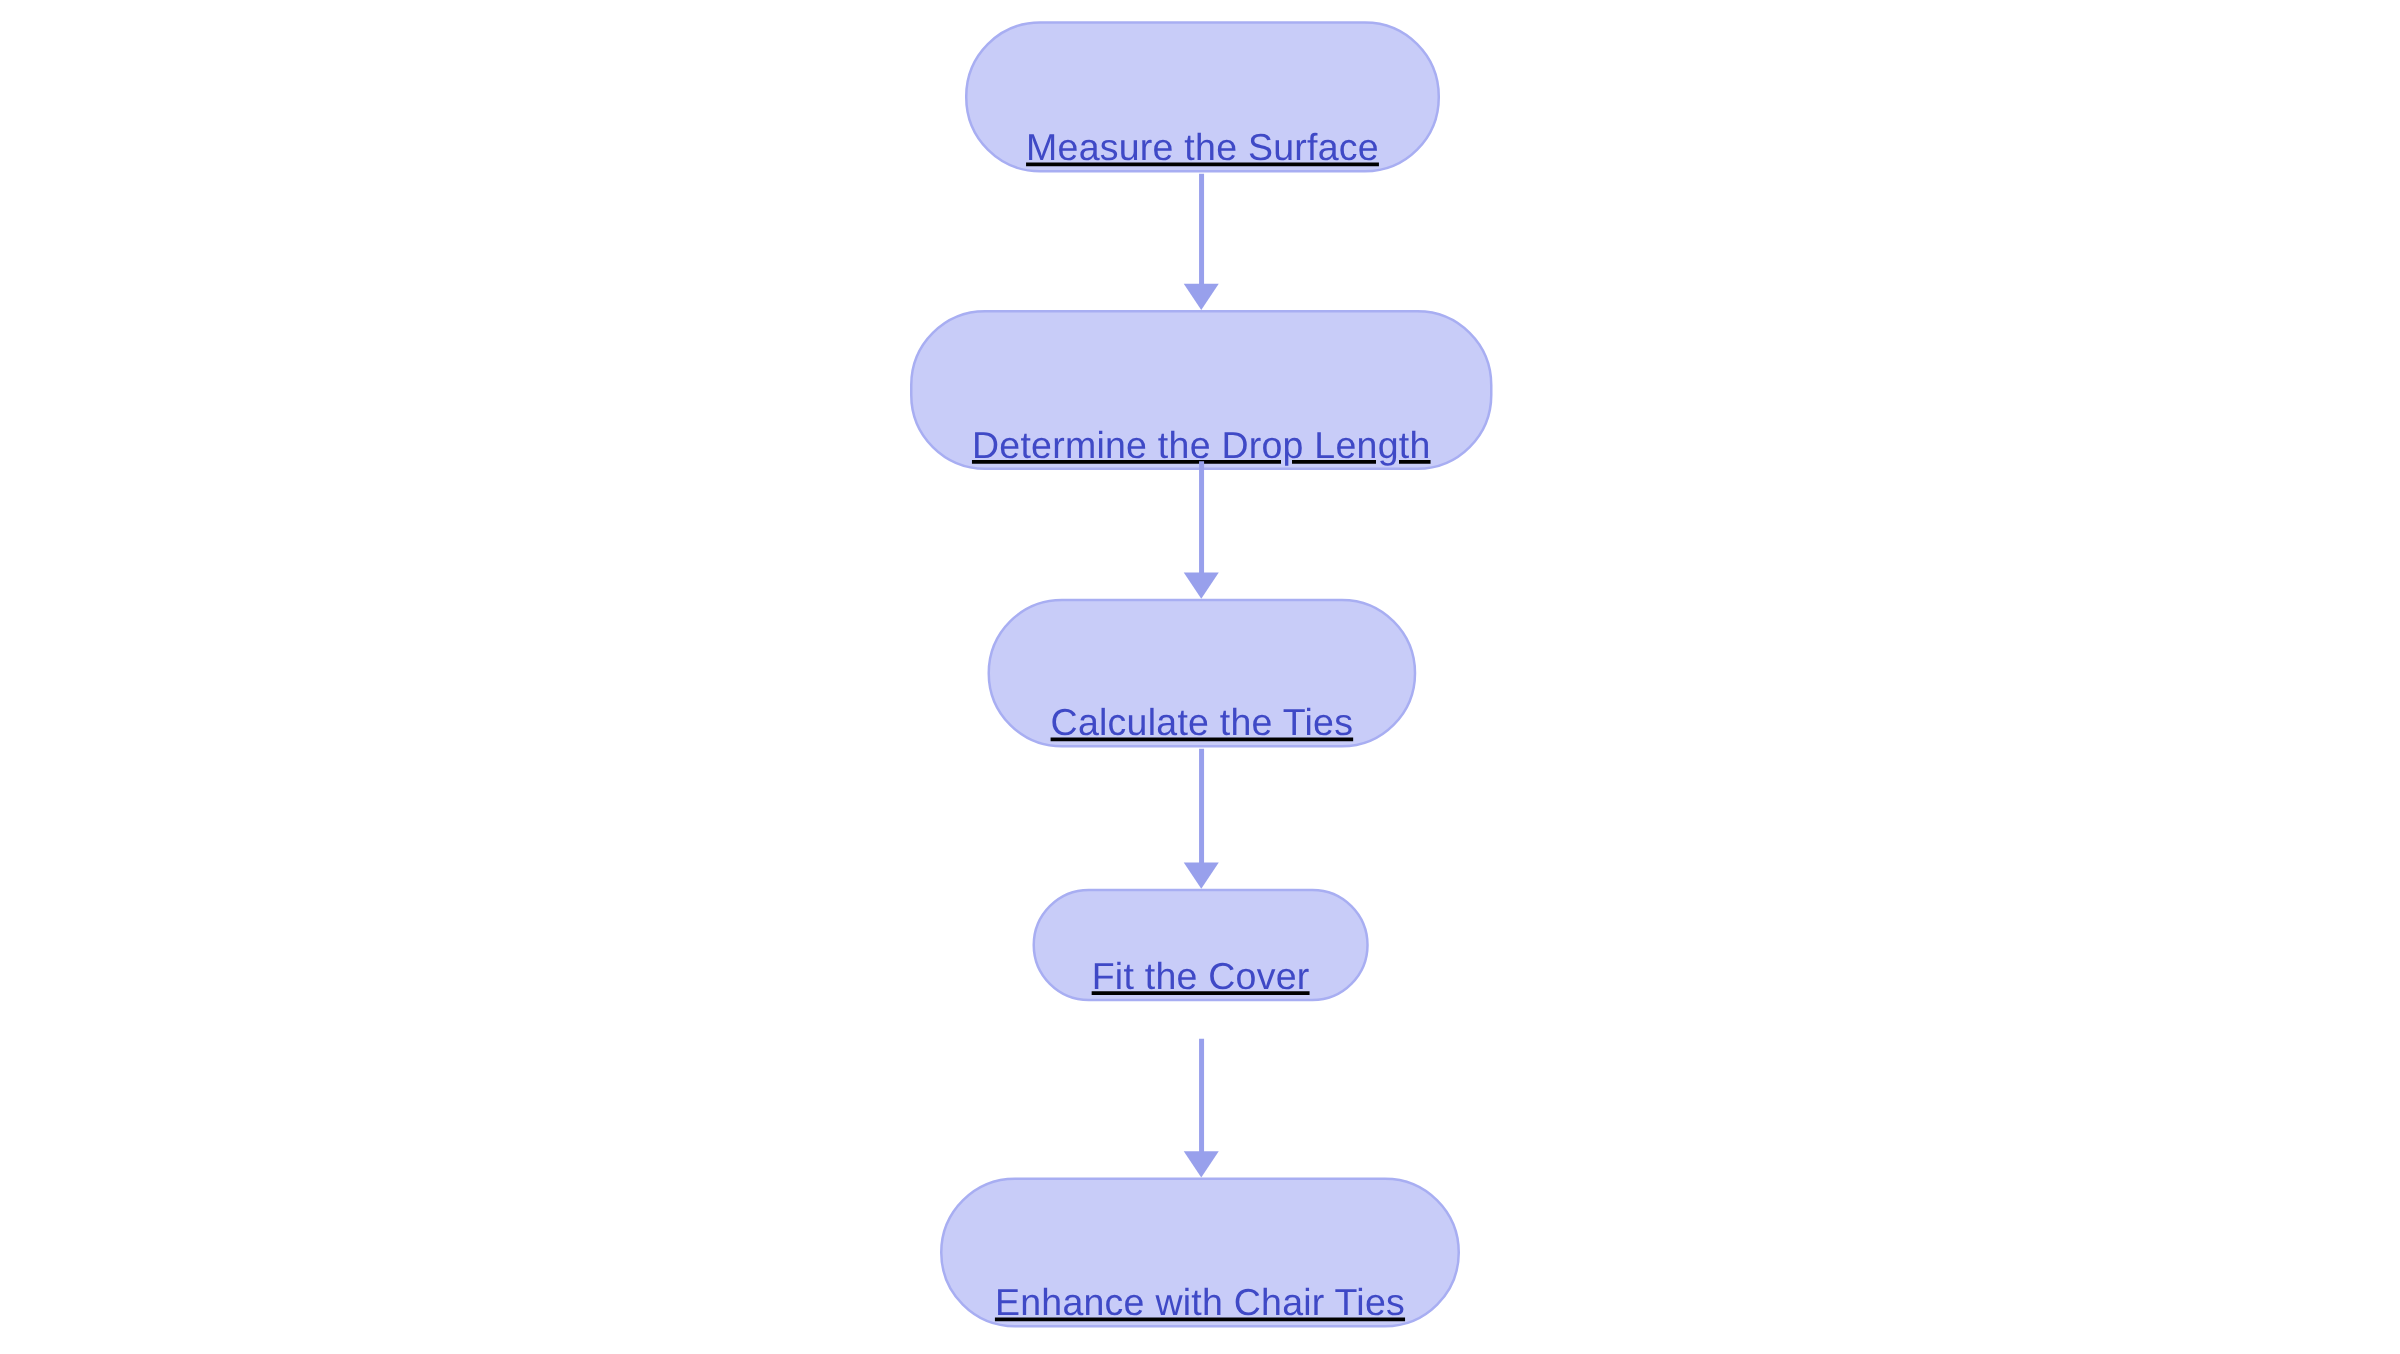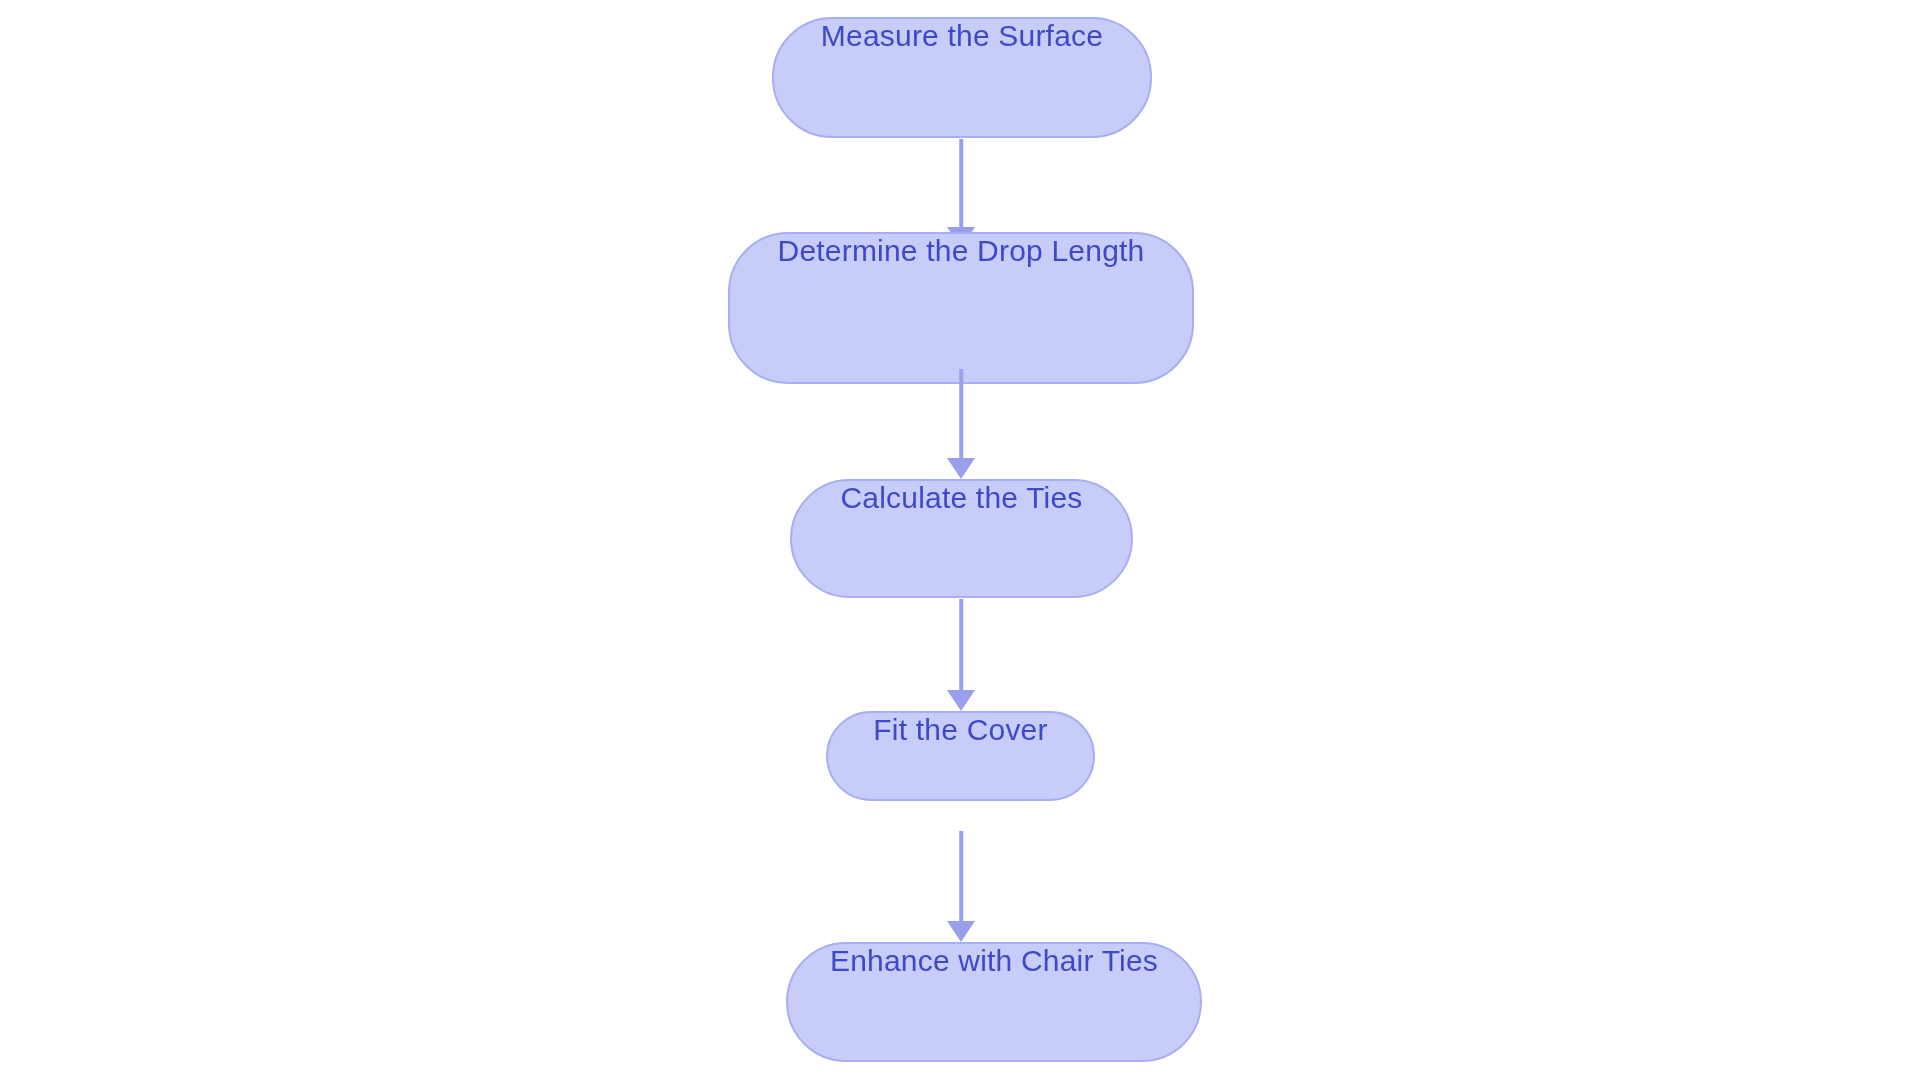--- a/index.html
+++ b/index.html
@@ -22,22 +22,23 @@
     width: 1920px;
     height: 1083px;
     background: var(--bg);
   }
   .node {
     position: absolute;
     background: var(--node-fill);
     border: 2px solid var(--node-border);
     border-radius: 60px;
     display: flex;
-    align-items: flex-start;
+    align-items: flex-end;
     justify-content: center;
+    text-decoration: underline;
   }
   .node-label {
     color: var(--node-text);
     font-size: 30px;
     font-weight: 400;
     letter-spacing: 0.2px;
     white-space: nowrap;
   }
   .arrow {
     position: absolute;
@@ -58,24 +59,24 @@
     transform: translateX(-50%);
     bottom: 0;
     width: 0;
     height: 0;
     border-left: 14px solid transparent;
     border-right: 14px solid transparent;
     border-top: 21px solid var(--arrow);
   }
   
   .node-1 { left: 772px; top: 17px;  width: 380px; height: 121px; }
-  .node-2 { left: 728px; top: 232px; width: 466px; height: 152px; }
+  .node-2 { left: 728px; top: 248px; width: 466px; height: 128px; }
   .node-3 { left: 790px; top: 479px; width: 343px; height: 119px; }
   .node-4 { left: 826px; top: 711px; width: 269px; height: 90px; }
-  .node-5 { left: 786px; top: 942px; width: 416px; height: 120px; }
+  .node-5 { left: 752px; top: 942px; width: 416px; height: 120px; }
   
   .arrow-1 { left: 947px; top: 139px; height: 109px; }
   .arrow-2 { left: 947px; top: 369px; height: 110px; }
   .arrow-3 { left: 947px; top: 599px; height: 112px; }
   .arrow-4 { left: 947px; top: 831px; height: 111px; }
 </style>
 </head>
 <body>
 
 <div class="canvas">

